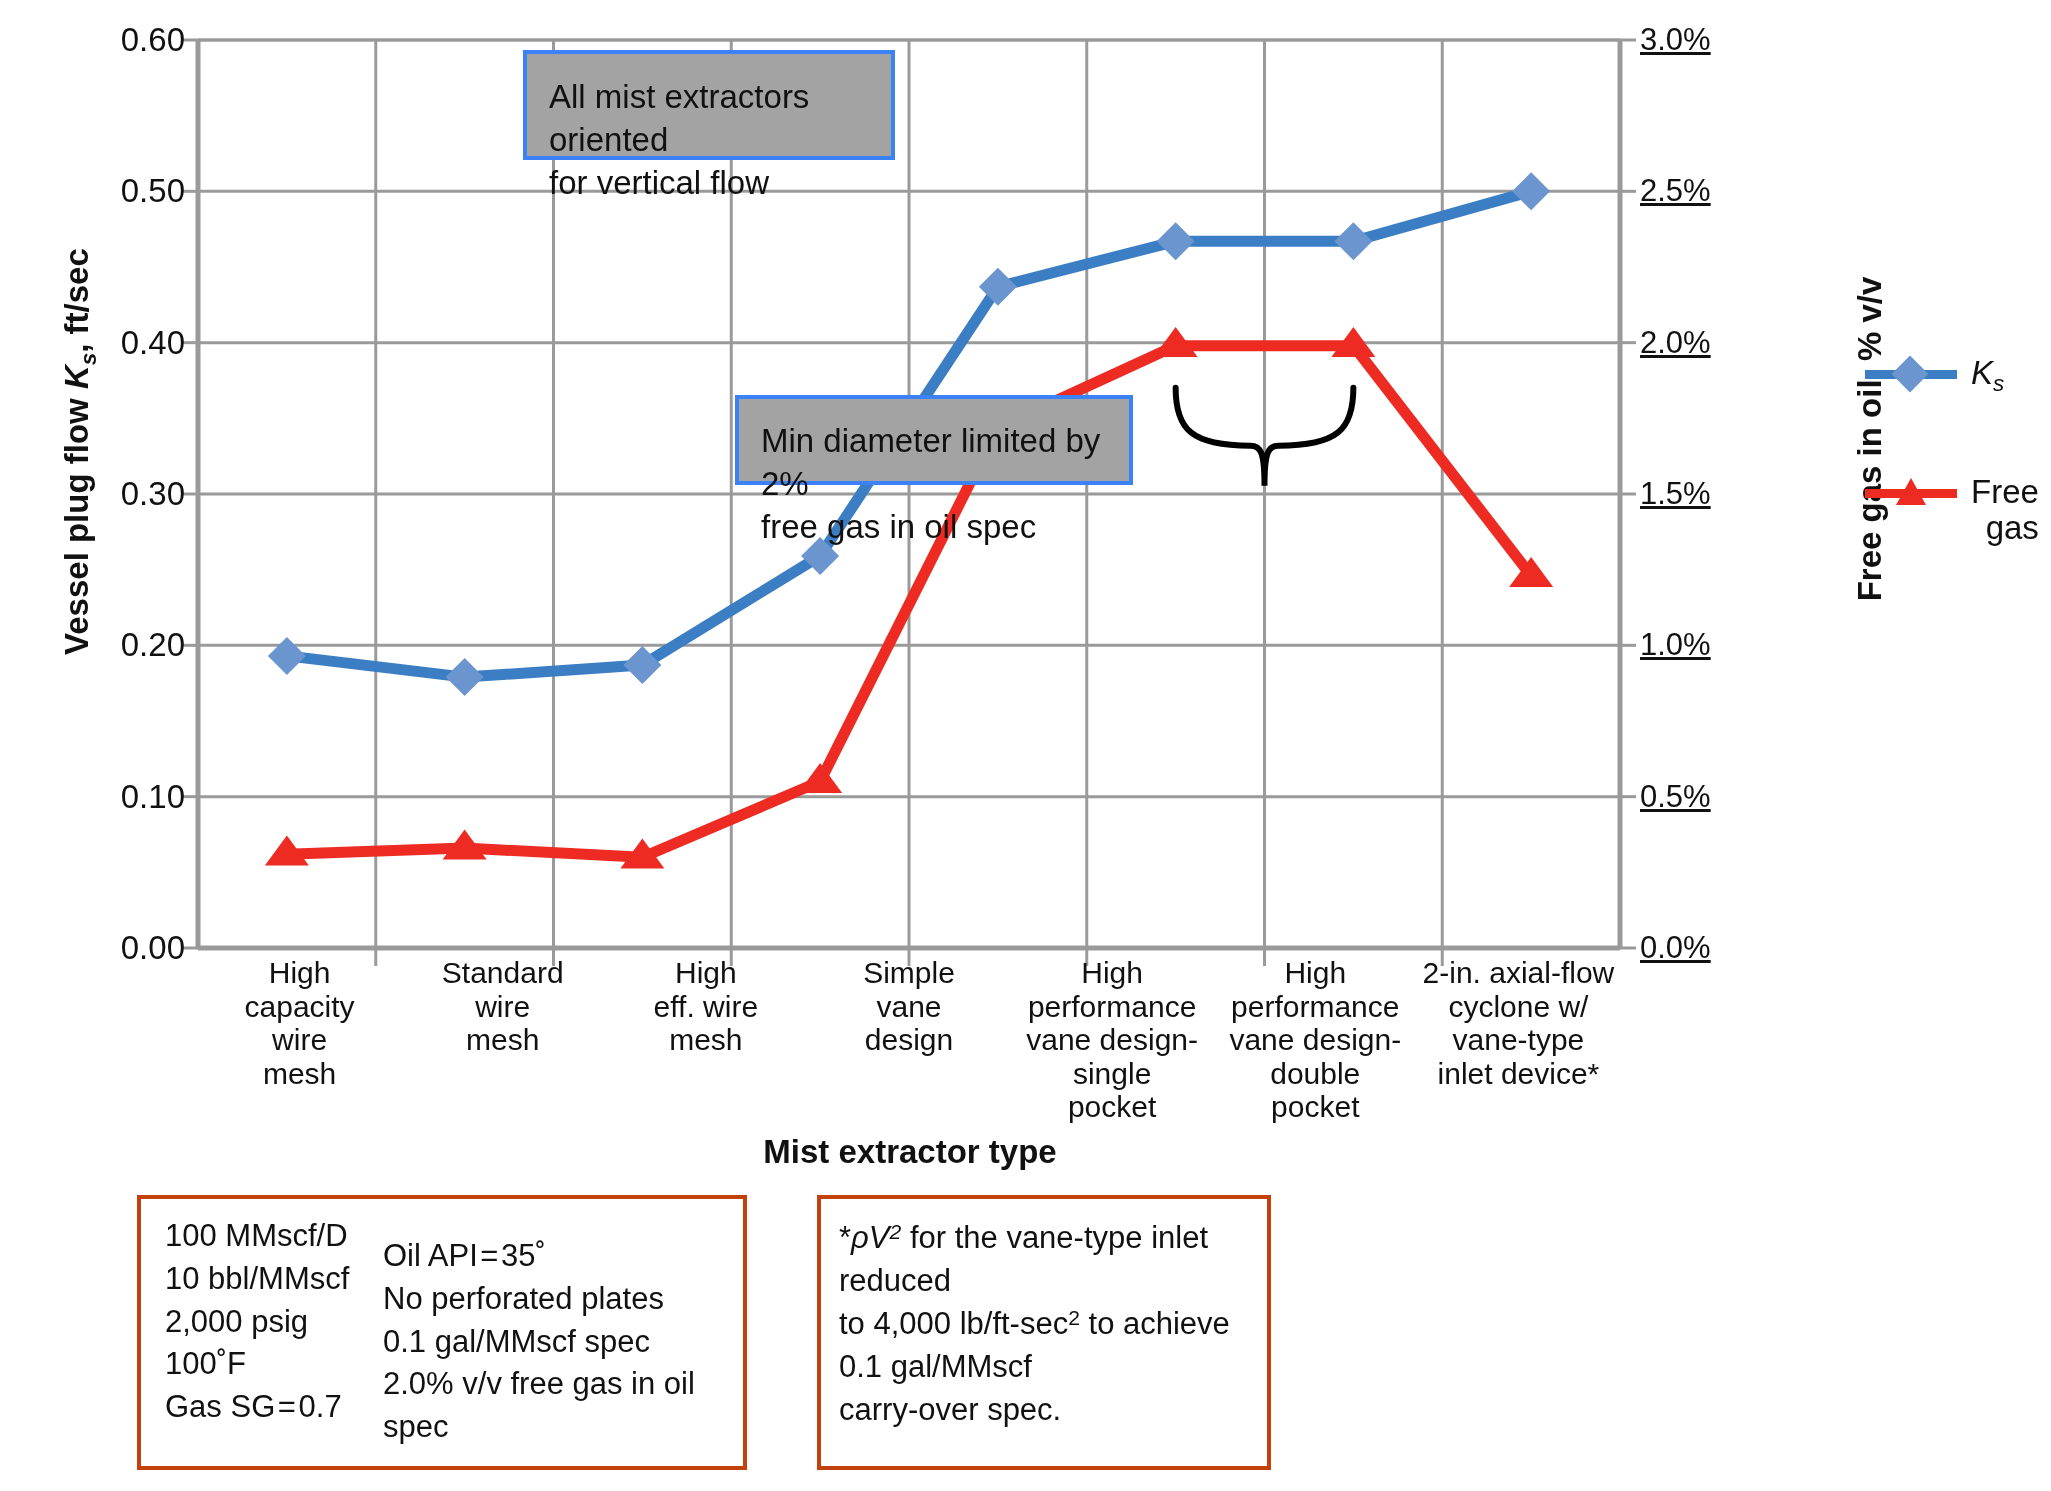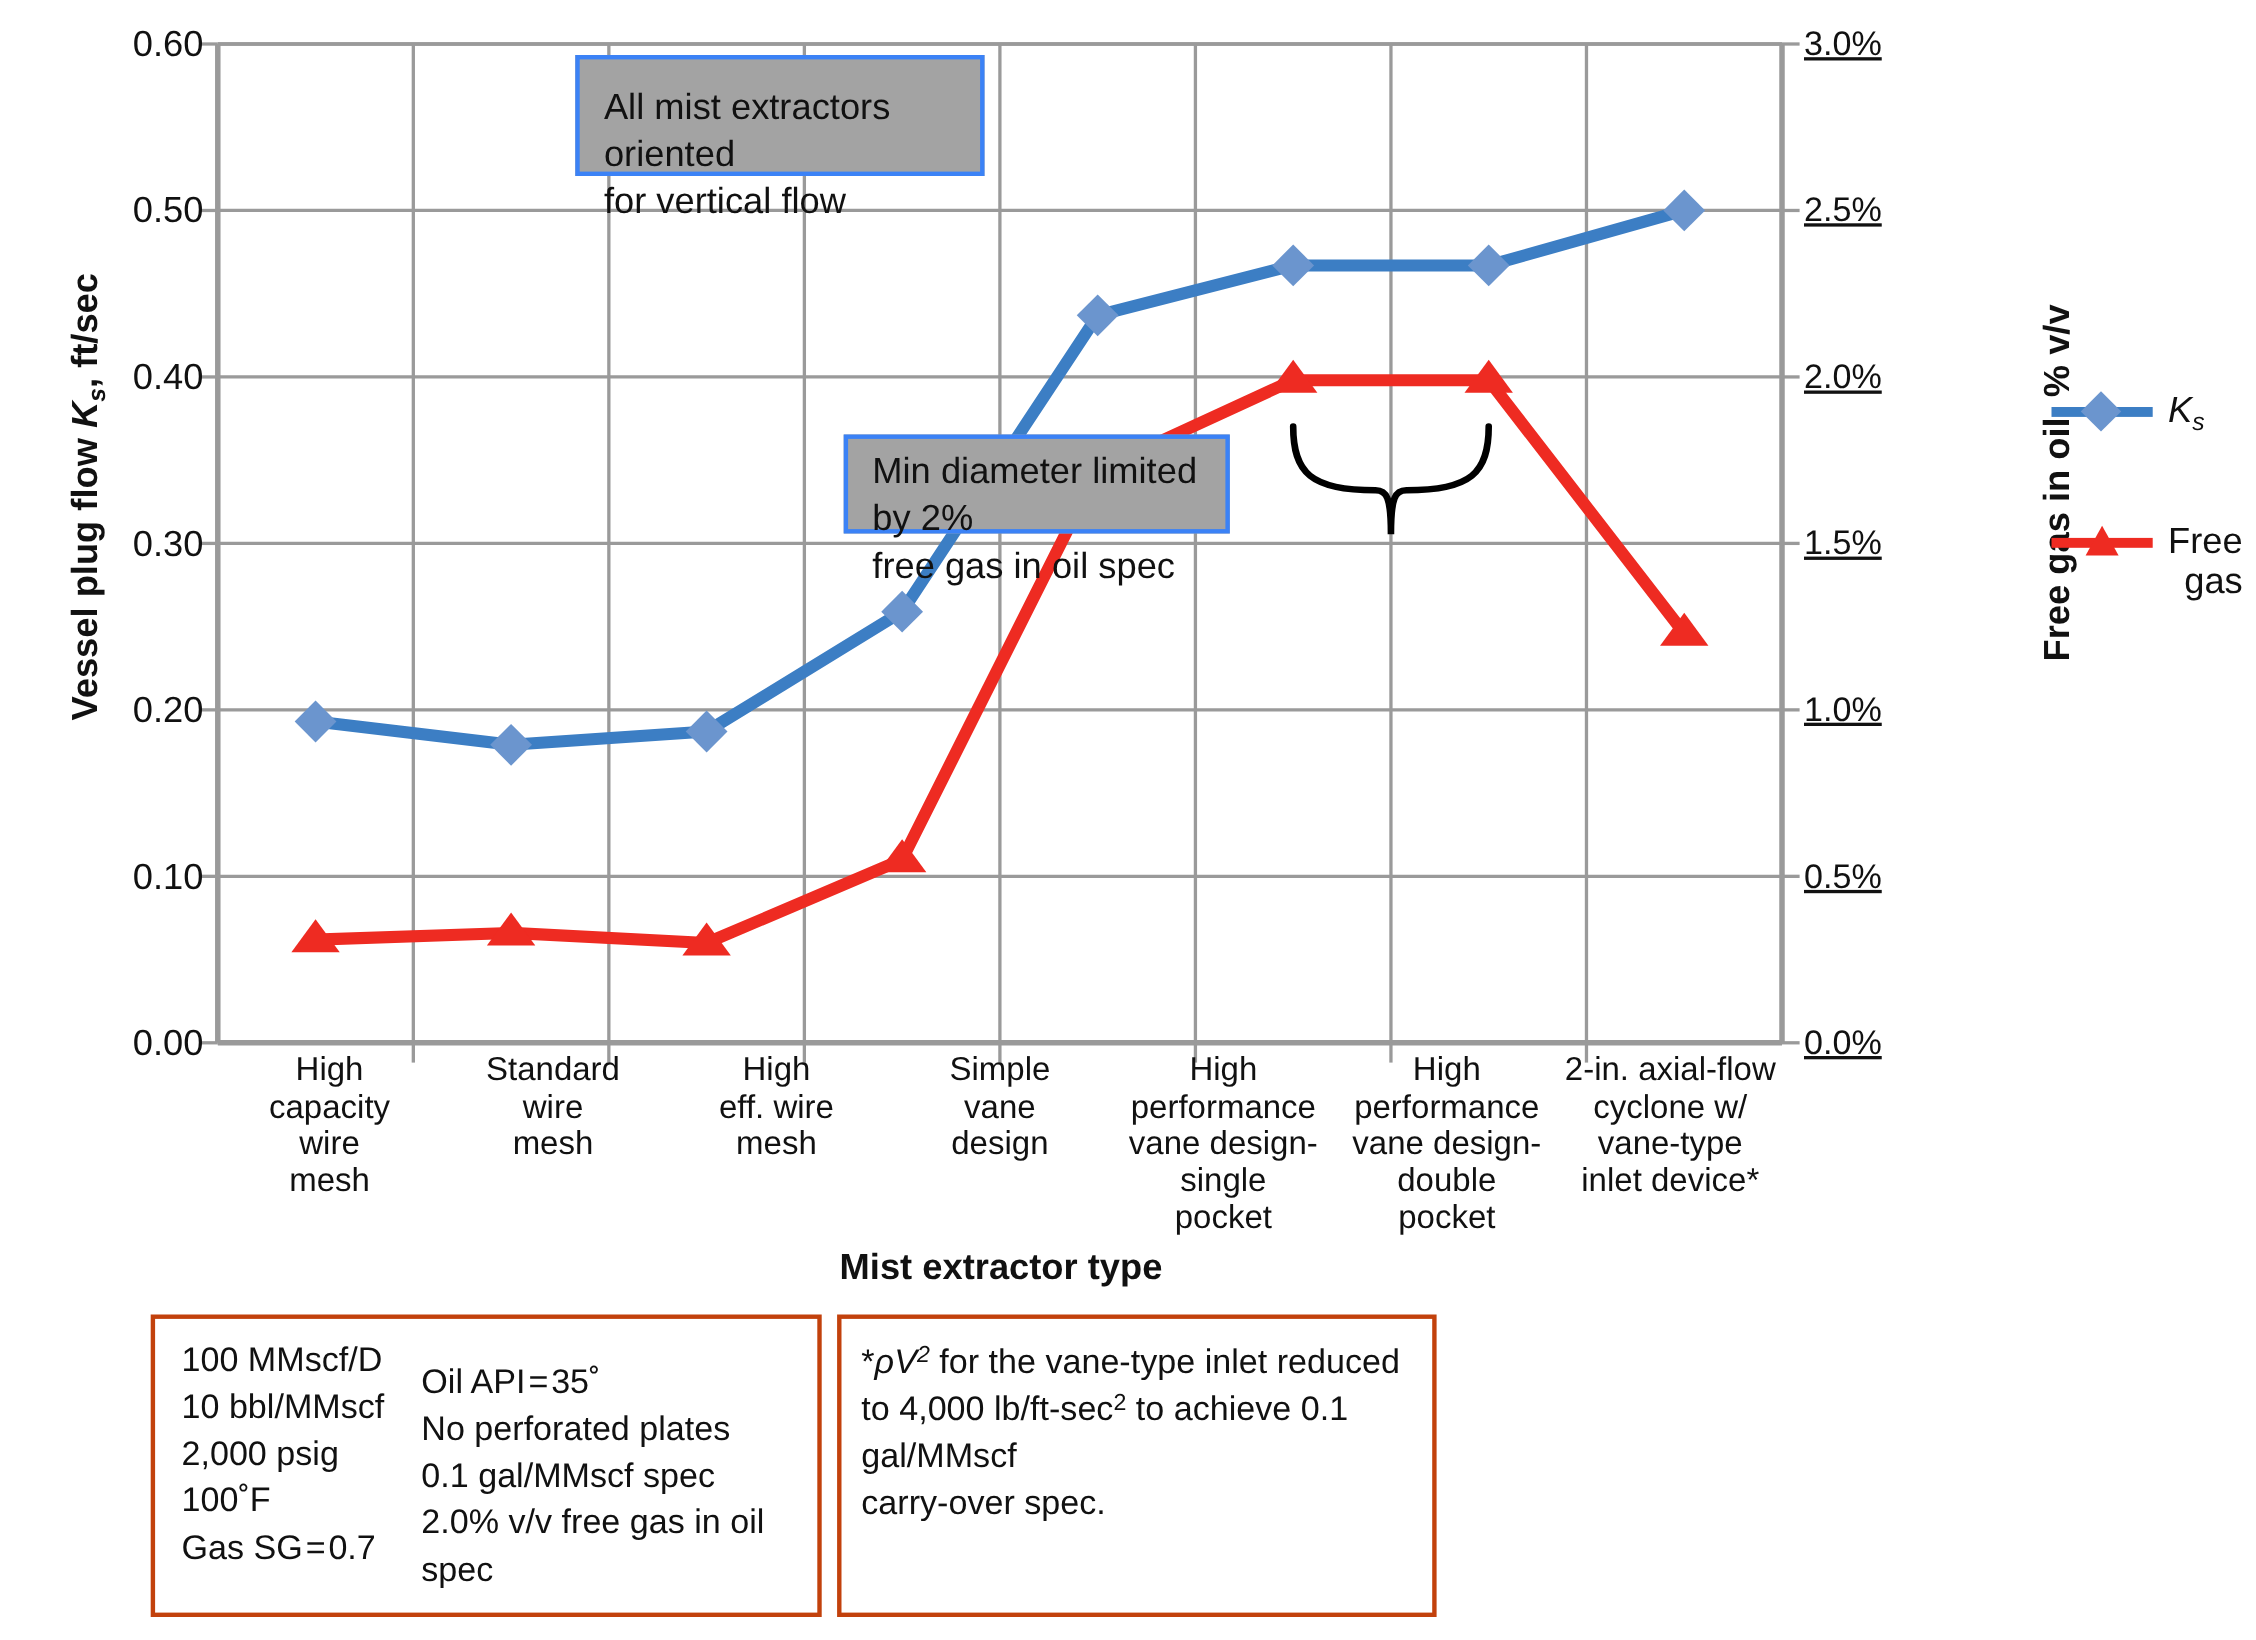--- a/index.html
+++ b/index.html
@@ -42,28 +42,28 @@
              display:flex;}
   .cat{flex:1 1 0;text-align:center;font-size:30px;line-height:1.12;
        padding:0 2px;box-sizing:border-box;}
 
   
   .callout{position:absolute;background:#a3a3a3;border:4px solid #3b82f6;
            box-sizing:border-box;font-size:33px;line-height:1.30;
            padding:14px 22px;}
   #callout-vertical-flow{left:523px;top:50px;width:372px;height:110px;
            padding-top:22px;}
-  #callout-min-diameter{left:767px;top:395px;width:351px;height:90px;
-           padding-top:8px;}
+  #callout-min-diameter{left:735px;top:395px;width:398px;height:90px;
+           padding-top:21px;}
 
   
   .notebox{position:absolute;border:4px solid #c2410c;background:#fff;
            box-sizing:border-box;}
   #notes-conditions{left:137px;top:1195px;width:610px;height:275px;}
-  #notes-footnote{left:761px;top:1195px;width:545px;height:275px;}
+  #notes-footnote{left:817px;top:1195px;width:454px;height:275px;}
   #cond-grid{display:flex;padding:16px 0 0 24px;font-size:31px;line-height:1.38;}
   #cond-col-left{width:218px;}
   #cond-col-right{flex:1;margin-top:20px;}
   #footnote-text{padding:18px 18px 0 18px;font-size:31px;line-height:1.38;}
 
   
   #legend{position:absolute;left:1865px;top:355px;width:180px;}
   .legend-row{display:flex;align-items:flex-start;margin-bottom:78px;}
   .legend-mark{width:92px;height:34px;position:relative;flex:0 0 92px;margin-top:2px;}
   .legend-label{font-size:33px;line-height:1.08;margin-left:14px;text-align:right;}

